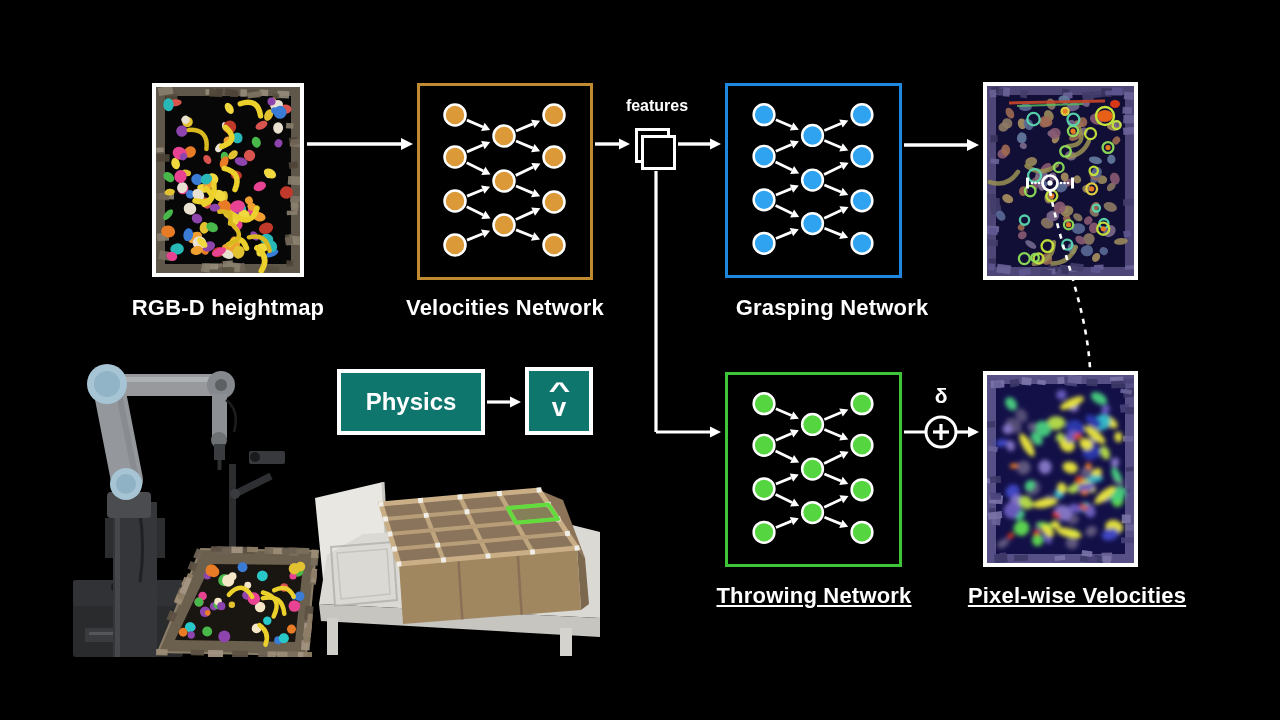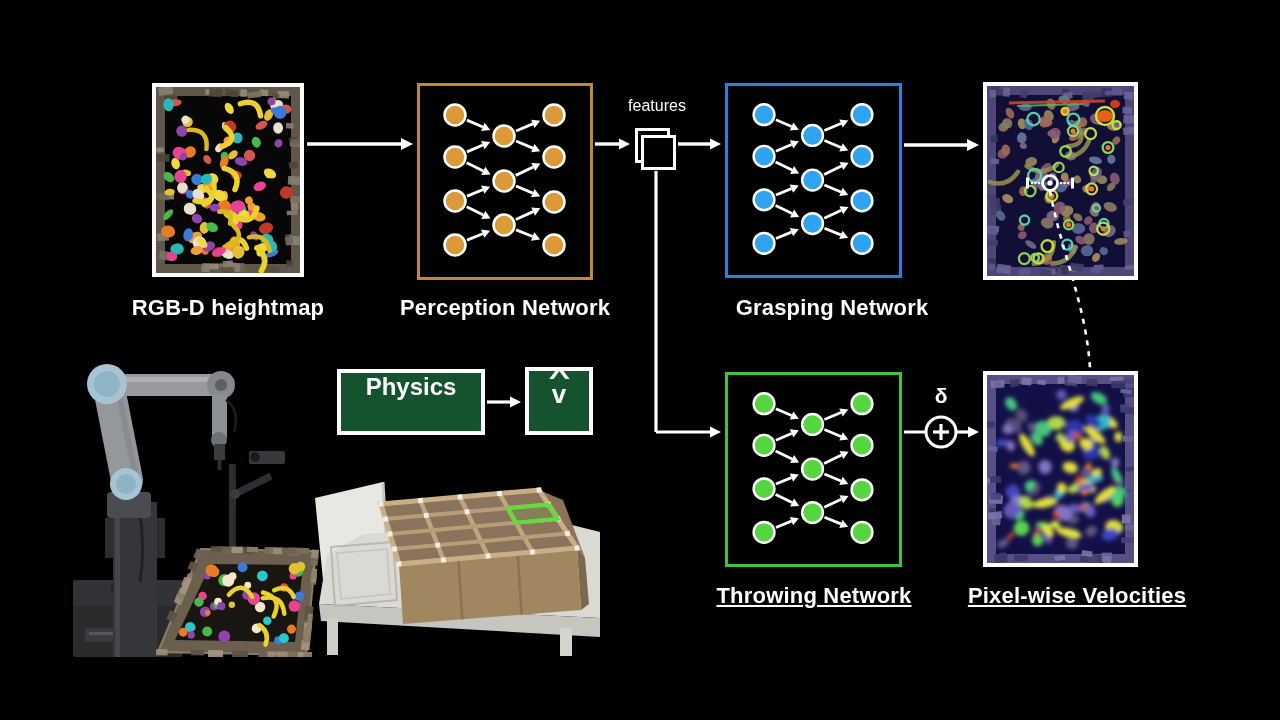--- a/index.html
+++ b/index.html
@@ -4,25 +4,25 @@
 <style>
   html,body{margin:0;padding:0;background:#000;}
   .stage{position:relative;width:1280px;height:720px;background:#000;overflow:hidden;
          font-family:"Liberation Sans",sans-serif;}
   .abs{position:absolute;}
   .imgbox{position:absolute;border:4px solid #fff;background:#000;box-sizing:border-box;}
   .netbox{position:absolute;border:3px solid #888;background:#000;box-sizing:border-box;}
   .netbox svg{display:block;}
   .lbl{position:absolute;color:#fff;font-weight:bold;font-size:22px;
        transform:translateX(-50%);white-space:nowrap;letter-spacing:.2px;}
-  .sublbl{position:absolute;color:#fff;font-weight:normal;font-size:16px;
+  .sublbl{position:absolute;color:#fff;font-weight:bold;font-size:16px;
        transform:translateX(-50%);white-space:nowrap;}
   .sq{position:absolute;width:35px;height:35px;border:3px solid #fff;background:#000;box-sizing:border-box;}
-  .wirebox{position:absolute;border:4px solid #fff;background:#14532d;box-sizing:border-box;
-       display:flex;justify-content:center;color:#fff;font-weight:bold;}
+  .wirebox{position:absolute;border:4px solid #fff;background:#0f766e;box-sizing:border-box;
+       display:flex;align-items:center;justify-content:center;color:#fff;font-weight:bold;}
   #physics-box{font-size:24px;}
   .vhat{display:flex;flex-direction:column;align-items:center;line-height:1;}
   .vhat .hat{font-size:22px;font-weight:bold;transform:scaleX(1.7);height:12px;line-height:14px;}
   .vhat .vee{font-size:26px;font-weight:bold;line-height:22px;}
   #delta-label{position:absolute;color:#fff;font-weight:bold;font-size:21px;
        transform:translateX(-50%);}
   #overlay{position:absolute;left:0;top:0;pointer-events:none;z-index:50;}
 </style>
 </head>
 <body>
@@ -394,21 +394,21 @@
         <circle cx="35" cy="159" r="10.5" fill="#DC9938" stroke="#fff" stroke-width="2.5"></circle>
         <circle cx="84" cy="50" r="10.5" fill="#DC9938" stroke="#fff" stroke-width="2.5"></circle>
         <circle cx="84" cy="95" r="10.5" fill="#DC9938" stroke="#fff" stroke-width="2.5"></circle>
         <circle cx="84" cy="139" r="10.5" fill="#DC9938" stroke="#fff" stroke-width="2.5"></circle>
         <circle cx="134" cy="29" r="10.5" fill="#DC9938" stroke="#fff" stroke-width="2.5"></circle>
         <circle cx="134" cy="71" r="10.5" fill="#DC9938" stroke="#fff" stroke-width="2.5"></circle>
         <circle cx="134" cy="116" r="10.5" fill="#DC9938" stroke="#fff" stroke-width="2.5"></circle>
         <circle cx="134" cy="159" r="10.5" fill="#DC9938" stroke="#fff" stroke-width="2.5"></circle>
       </svg>
   </div>
-  <div class="lbl" style="left:505px;top:295px;">Perception Network</div>
+  <div class="lbl" style="left:505px;top:295px;">Velocities Network</div>
 
   <div class="sublbl" style="left:657px;top:97px;">features</div>
   <div class="sq" style="left:635px;top:128px;"></div>
   <div class="sq" style="left:641px;top:135px;"></div>
 
   <div class="netbox" id="grasping-box" style="left: 725px; top: 83px; width: 177px; height: 195px; border-color: rgb(30, 136, 224);">
     <svg id="net-grasping" width="171" height="189" viewBox="0 0 170 191">
         <line x1="46.94888539023475" y1="34.12095088152918" x2="62.85966430958467" y2="40.93985613267915" stroke="#fff" stroke-width="2.8"></line>
         <polygon points="70.21282454972913,44.09121052131248 61.08702746597842,45.076008767760406 64.63230115319092,36.80370349759789" fill="#fff"></polygon>
         <line x1="46.94888539023475" y1="65.87904911847082" x2="62.85966430958467" y2="59.06014386732085" stroke="#fff" stroke-width="2.8"></line>

